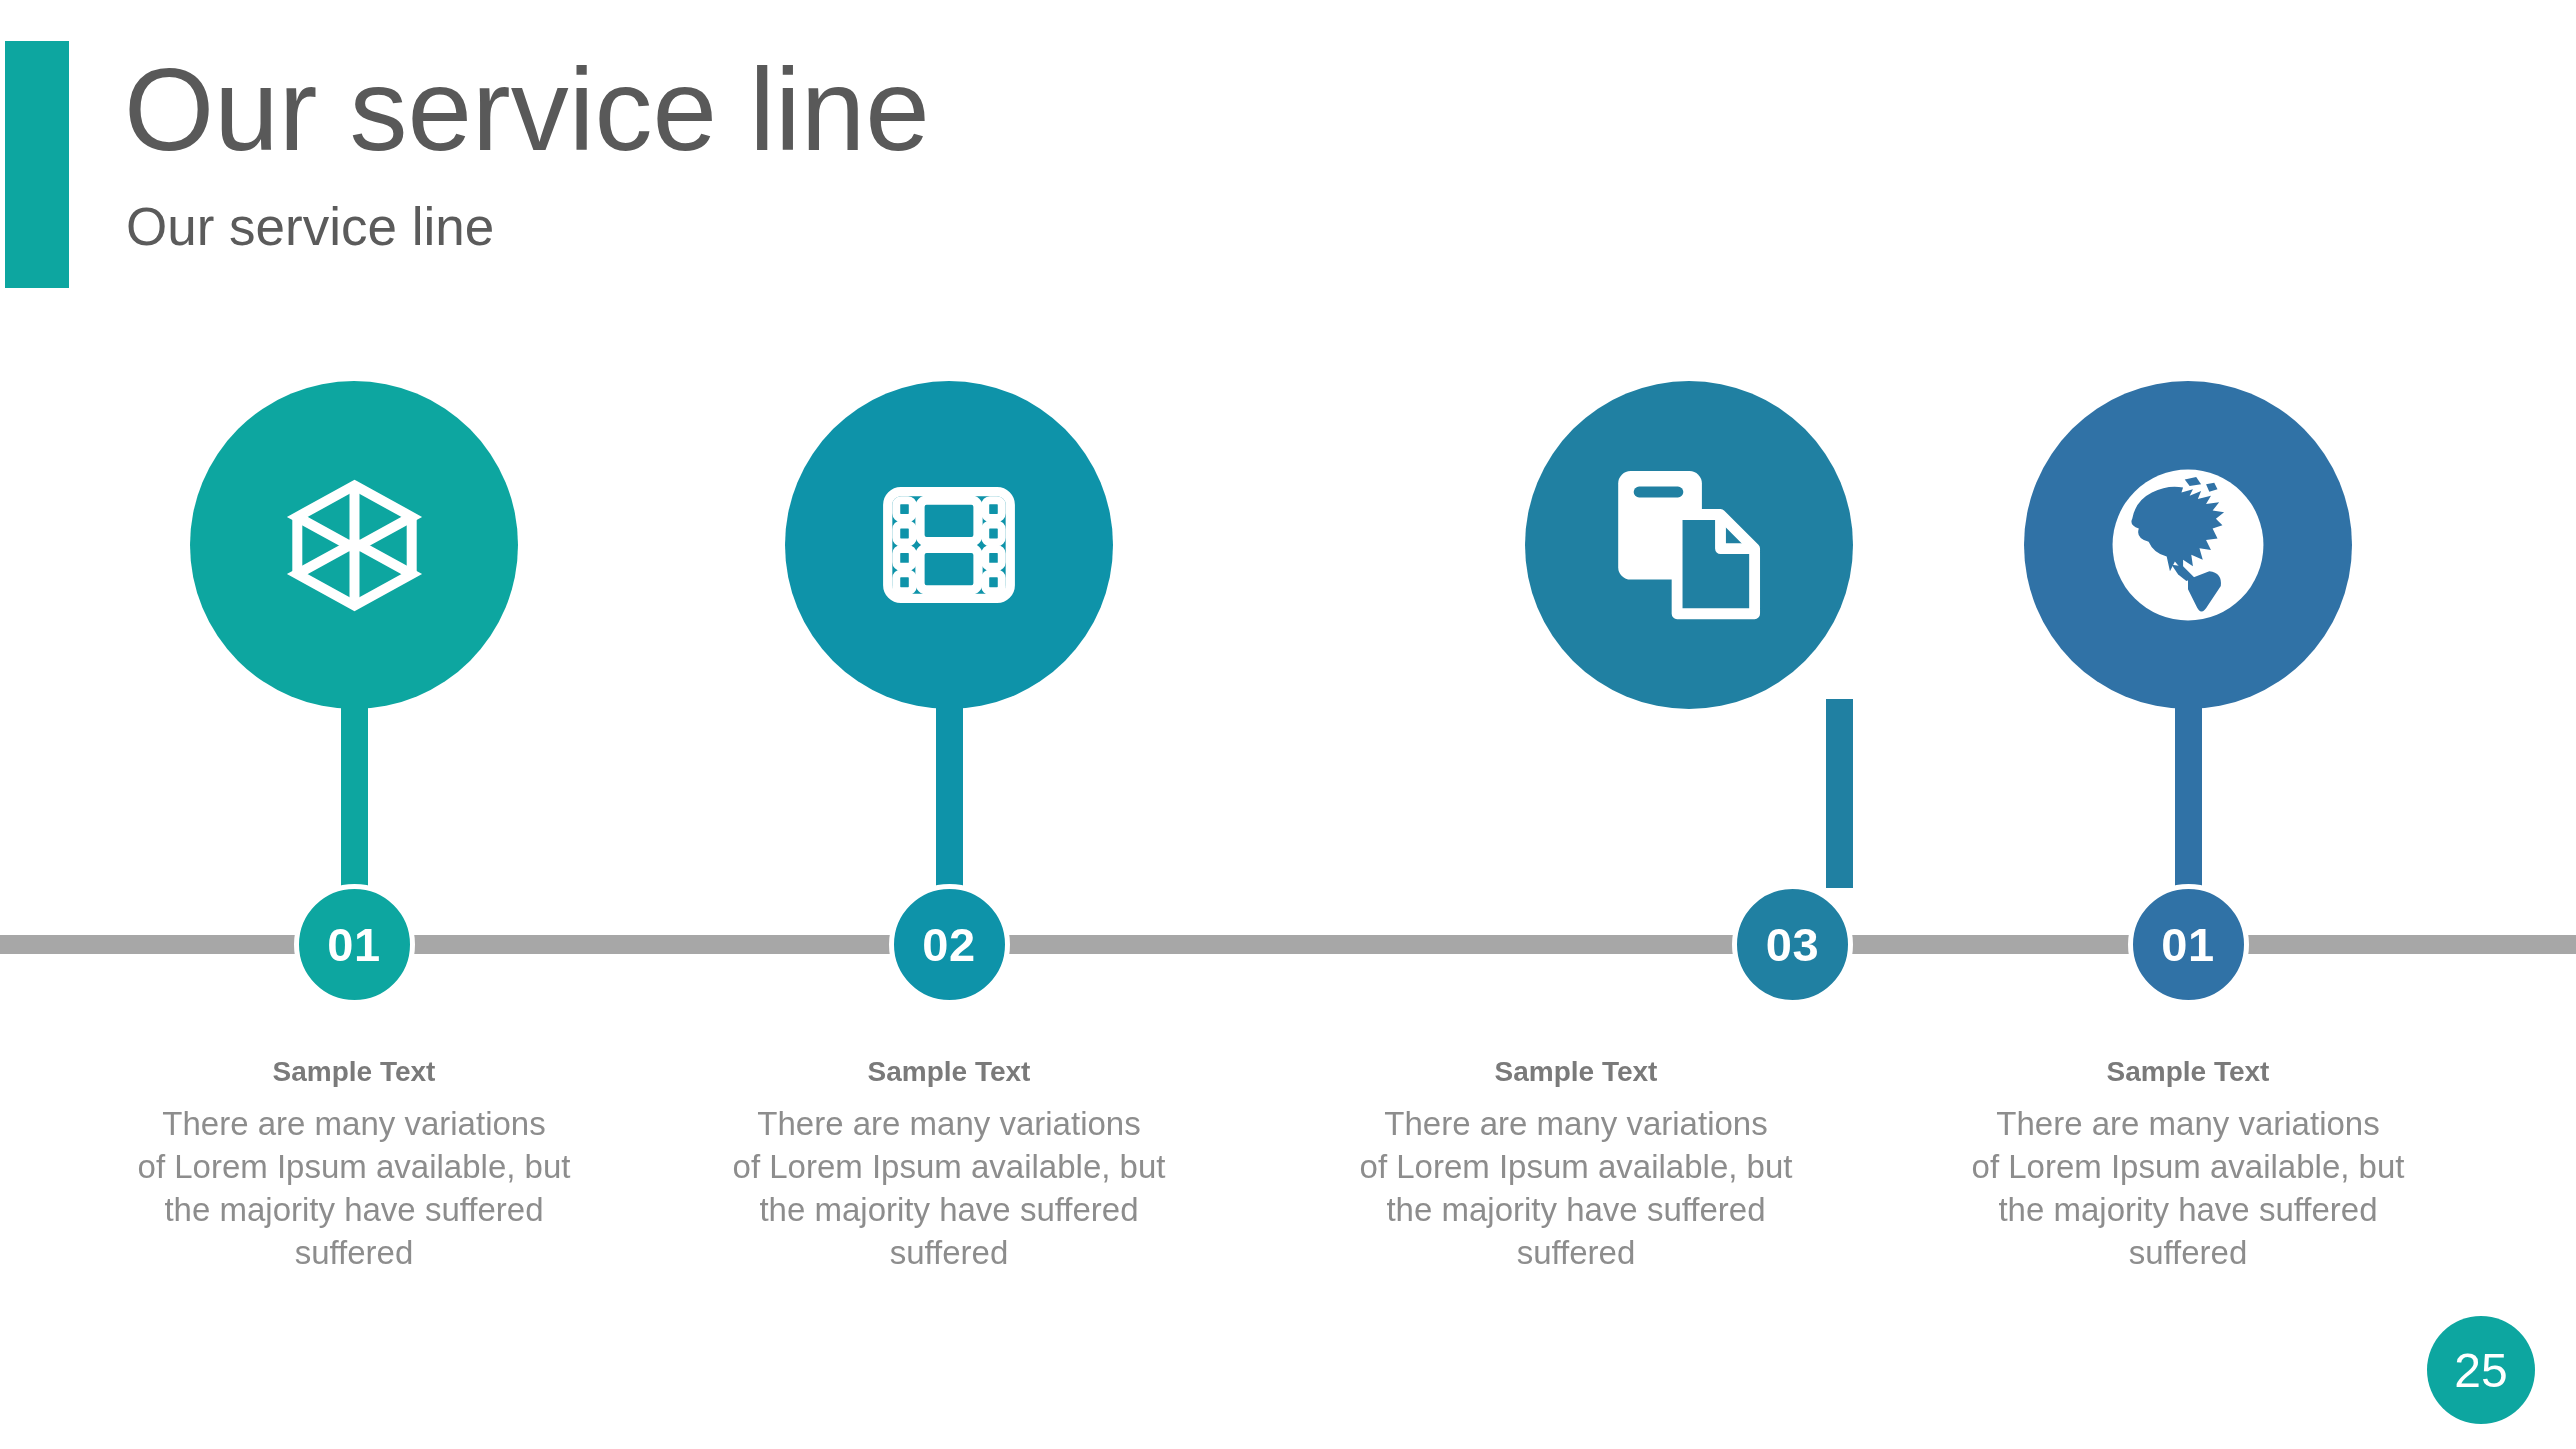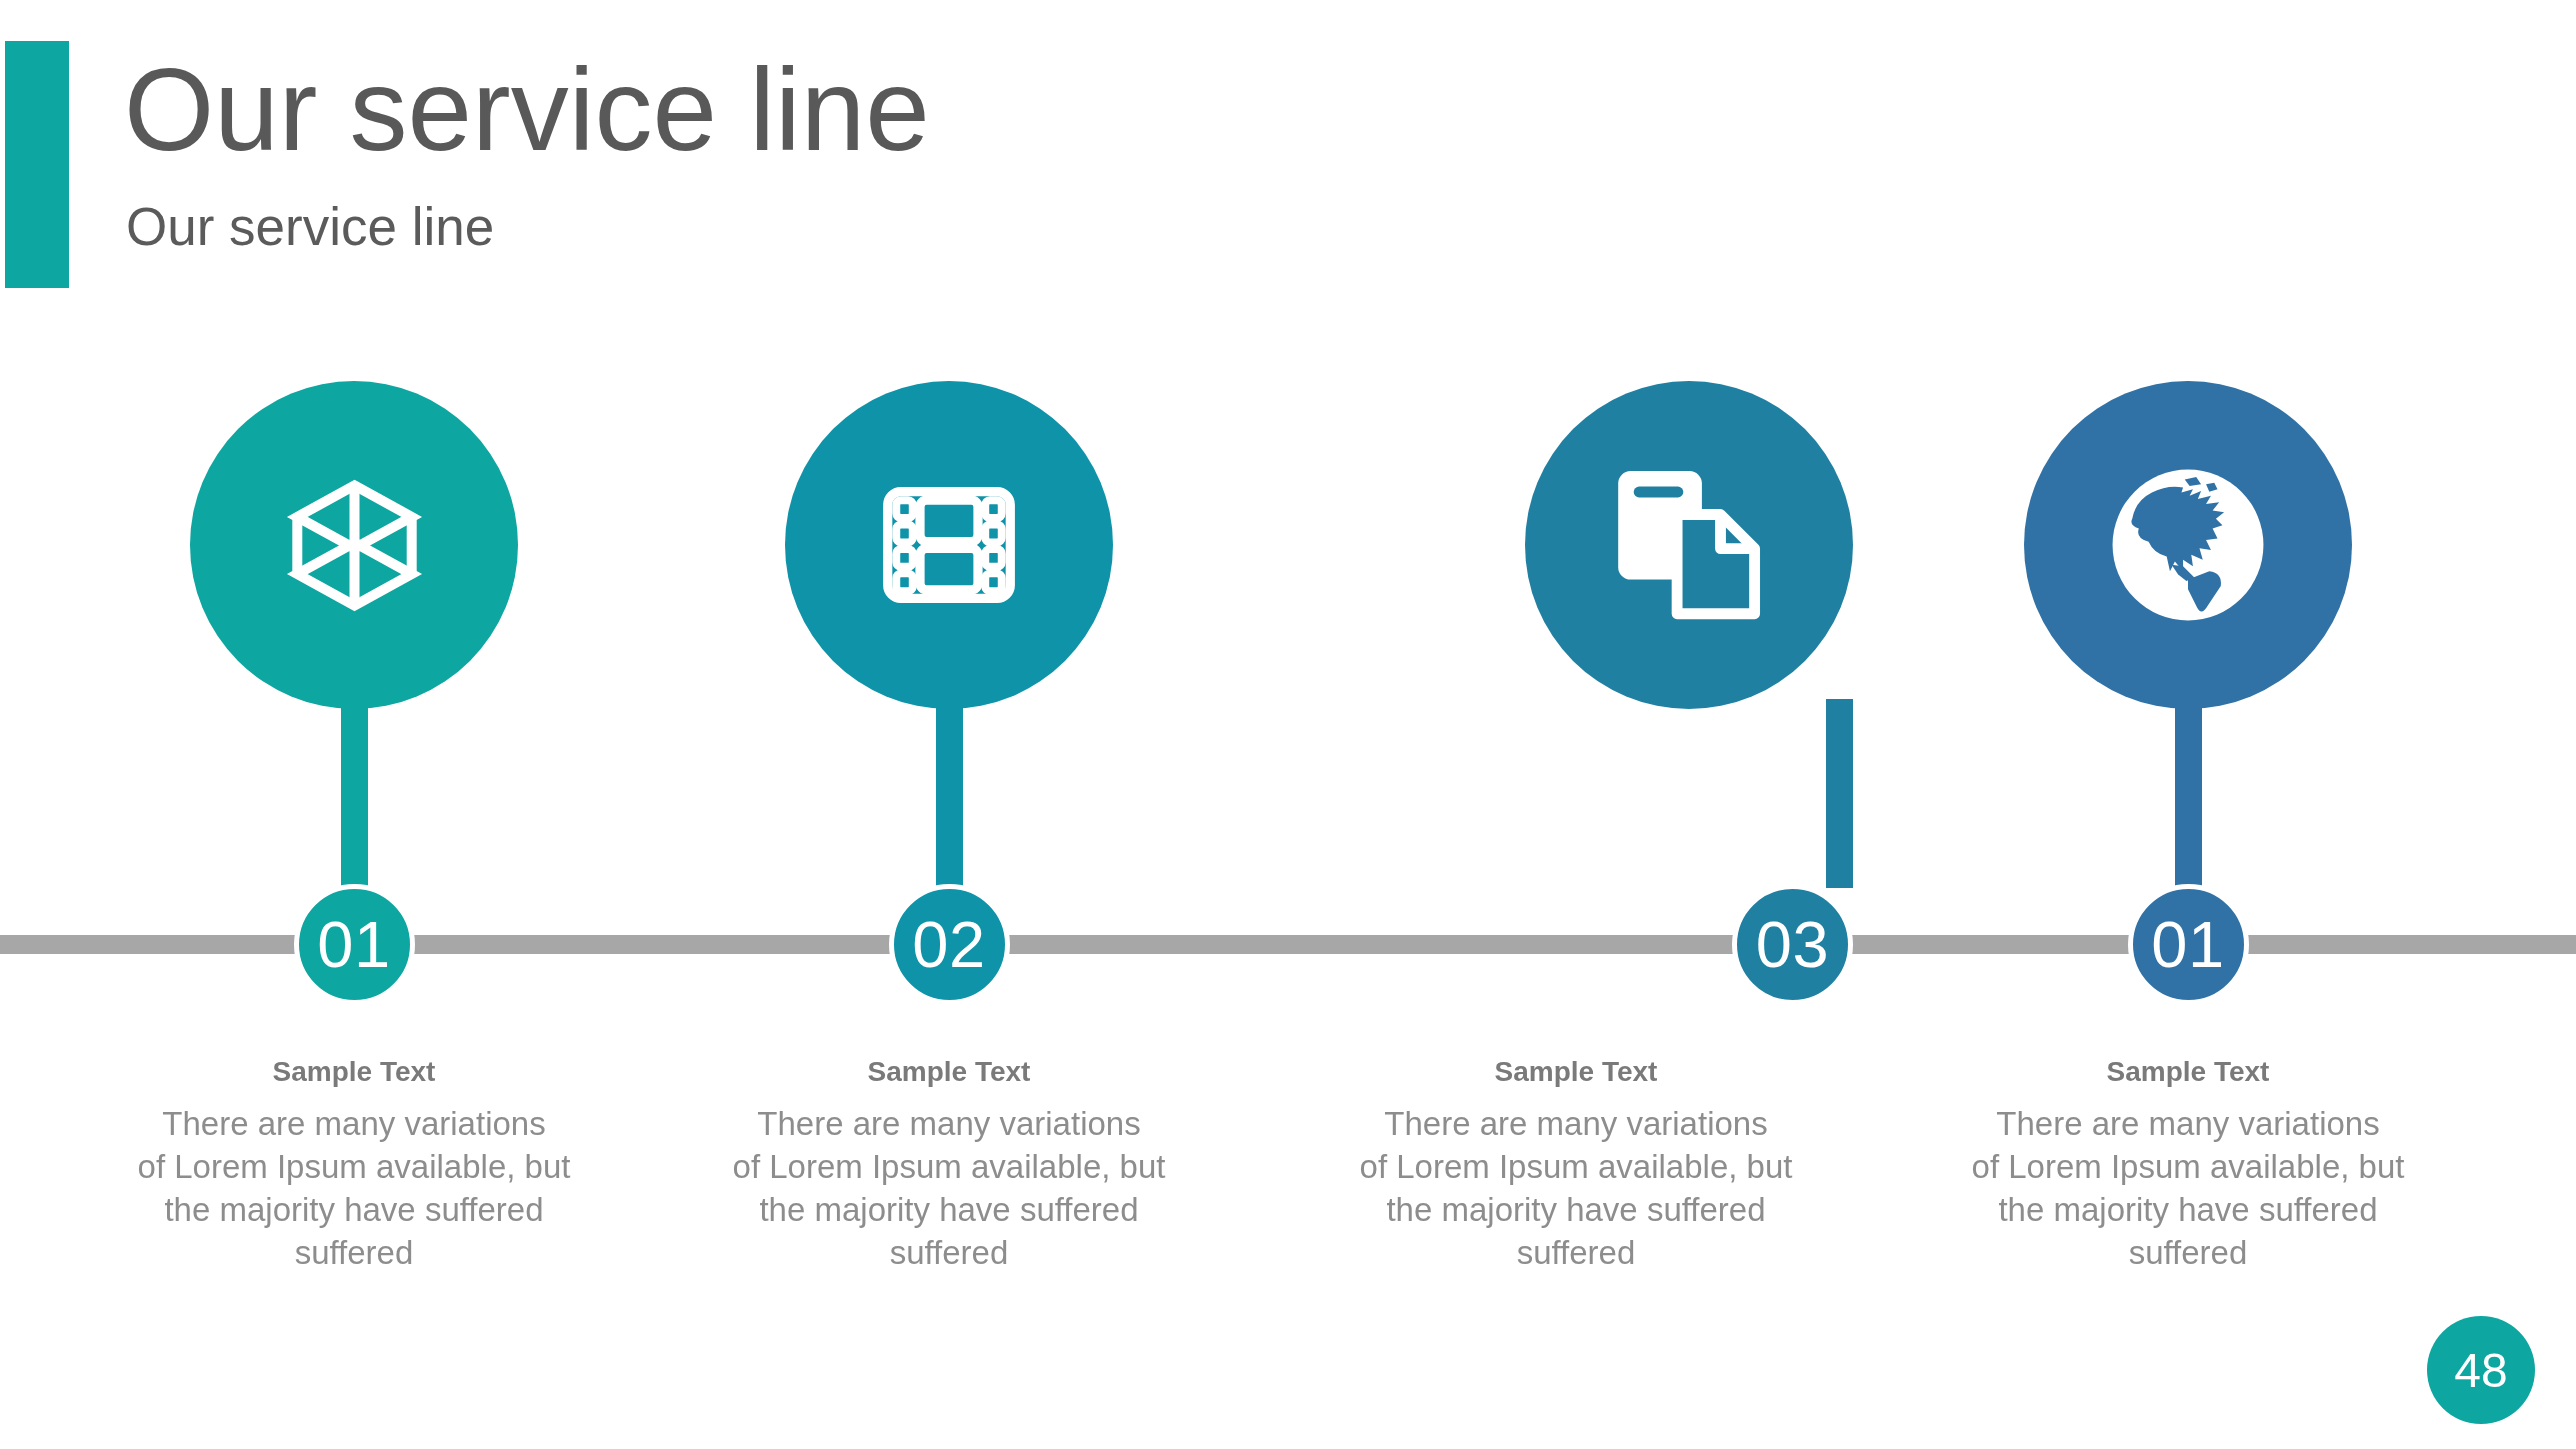--- a/index.html
+++ b/index.html
@@ -43,21 +43,21 @@
   .stem {
     width:27px; height:189px; margin-top:-9.7px; z-index:1;
   }
   .number-badge {
     width:121px; height:121px; margin-top:-4.5px; border-radius:50%;
     border:5.2px solid #ffffff;
     display:flex; align-items:center; justify-content:center;
     z-index:3; position:relative;
   }
   .number-badge span {
-    color:#ffffff; font-size:65px; font-weight:400; letter-spacing:0.6px;
+    color:#ffffff; font-size:47px; font-weight:700; letter-spacing:0.6px;
   }
   .text-block {
     margin-top:51px; width:554px; text-align:center;
   }
   .sample-heading {
     font-size:28px; font-weight:700; color:#7a7a7a; line-height:1.17;
   }
   .sample-body {
     margin-top:13px; font-size:33px; line-height:1.31; color:#8d8d8d;
     white-space:pre-line;
@@ -188,17 +188,17 @@
     <div class="text-block">
       <div class="sample-heading" style="color: rgb(122, 122, 122);">Sample Text</div>
       <div class="sample-body" style="color: rgb(141, 141, 141);">There are many variations
 of Lorem Ipsum available, but
 the majority have suffered
 suffered</div>
     </div>
   </div>
 
   <div class="page-number-badge" style="background-color: rgb(13, 166, 160);">
-    <span>48</span>
+    <span>25</span>
   </div>
 
 </div>
 
 
 </body></html>

